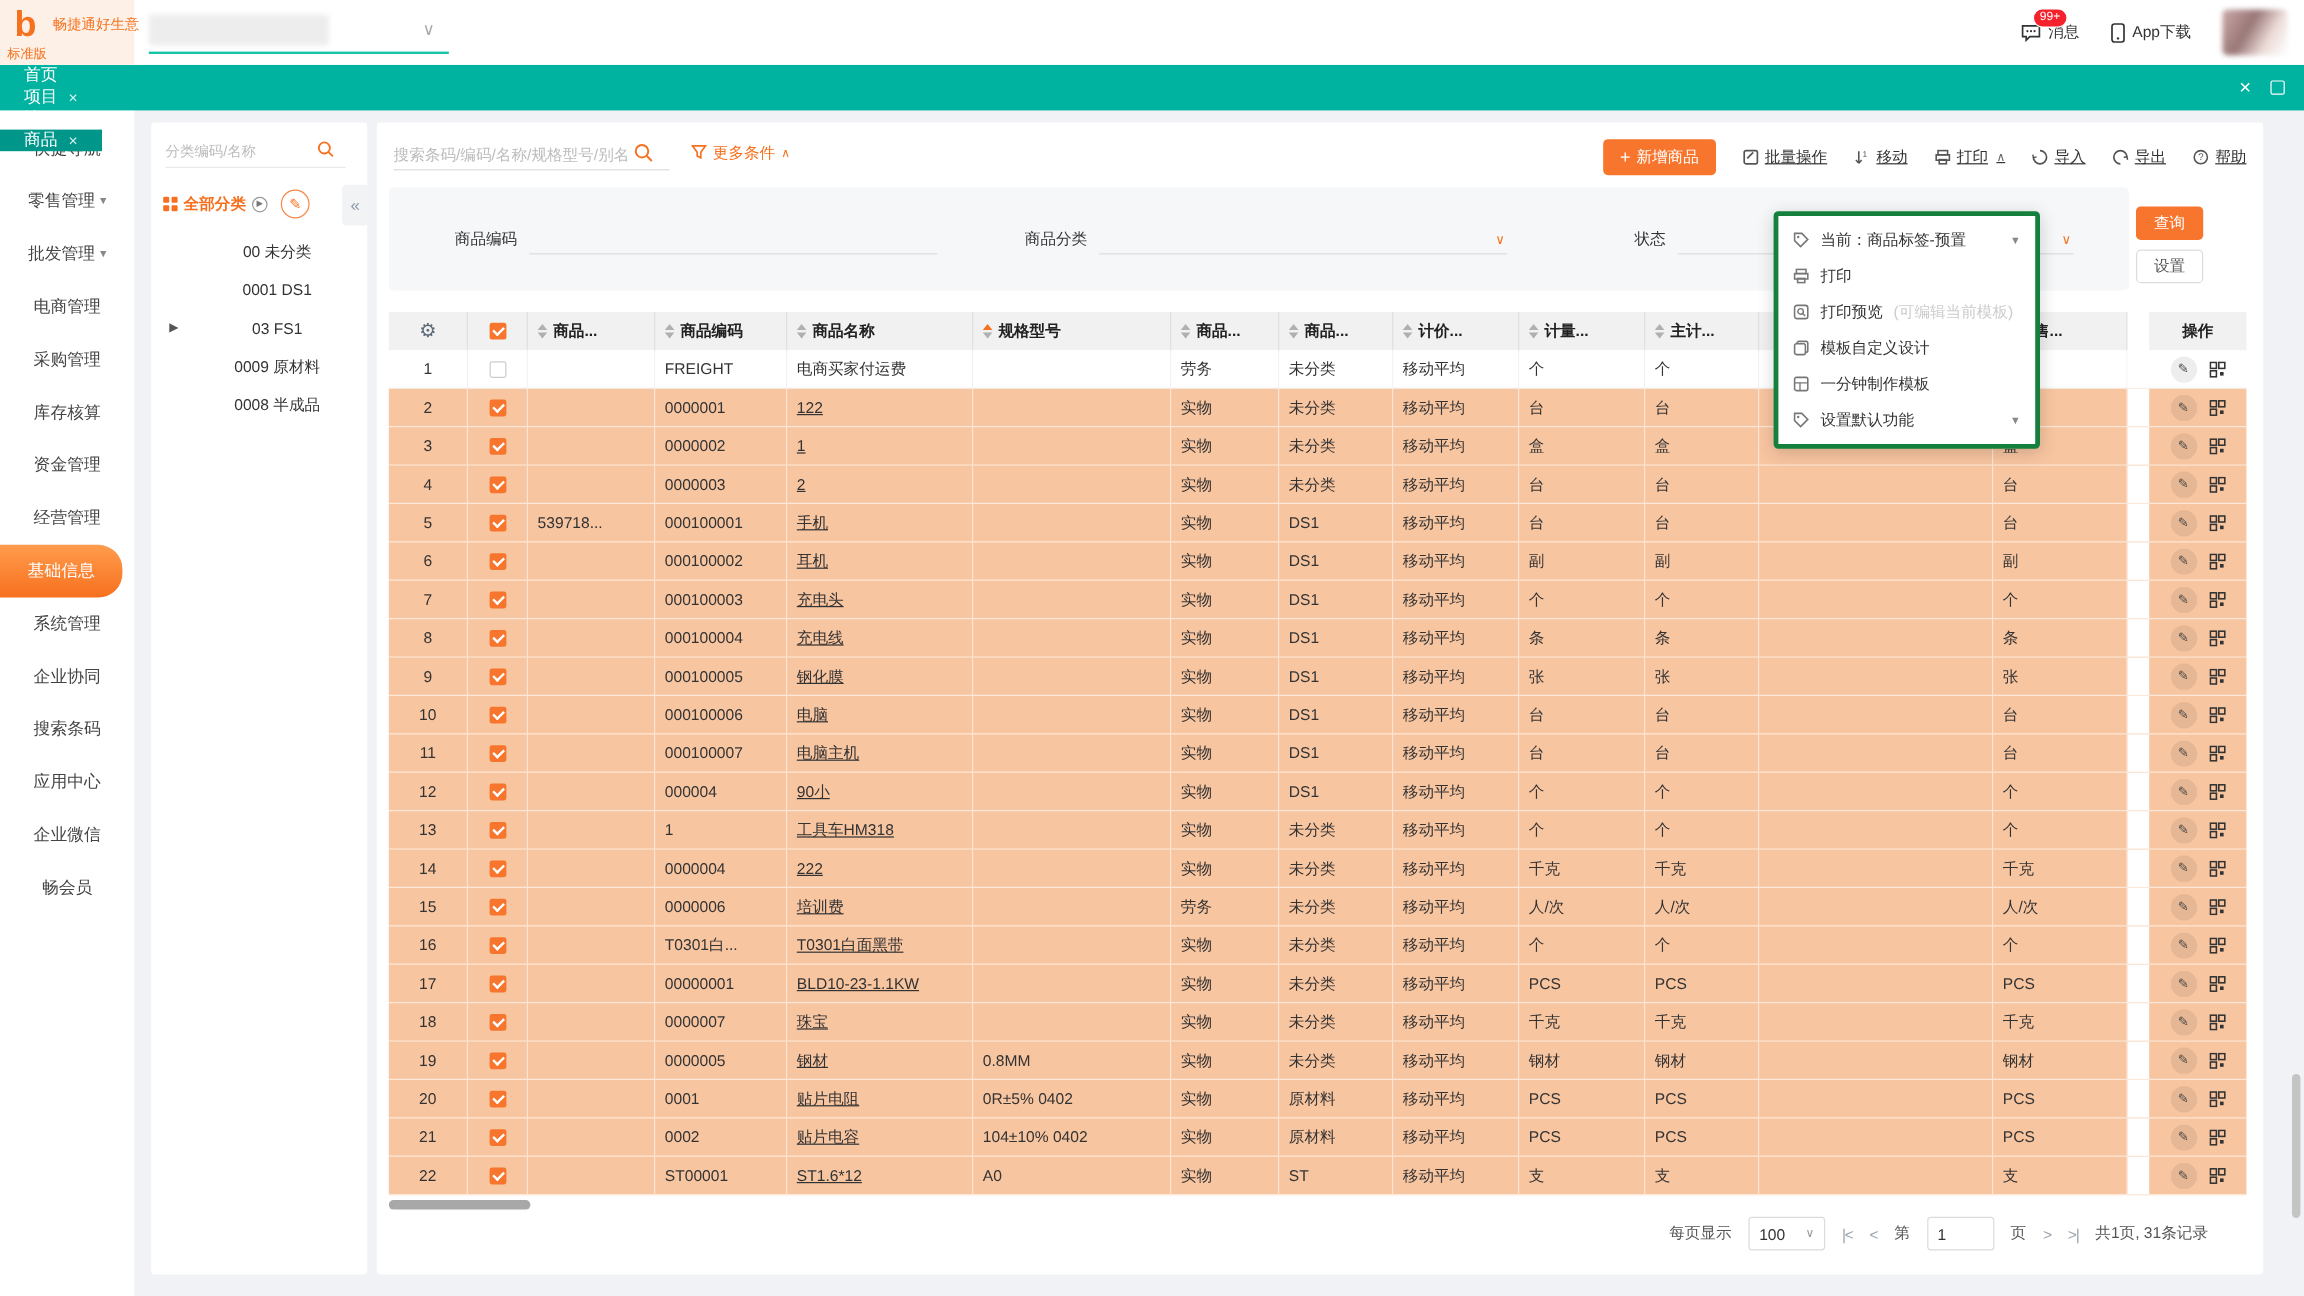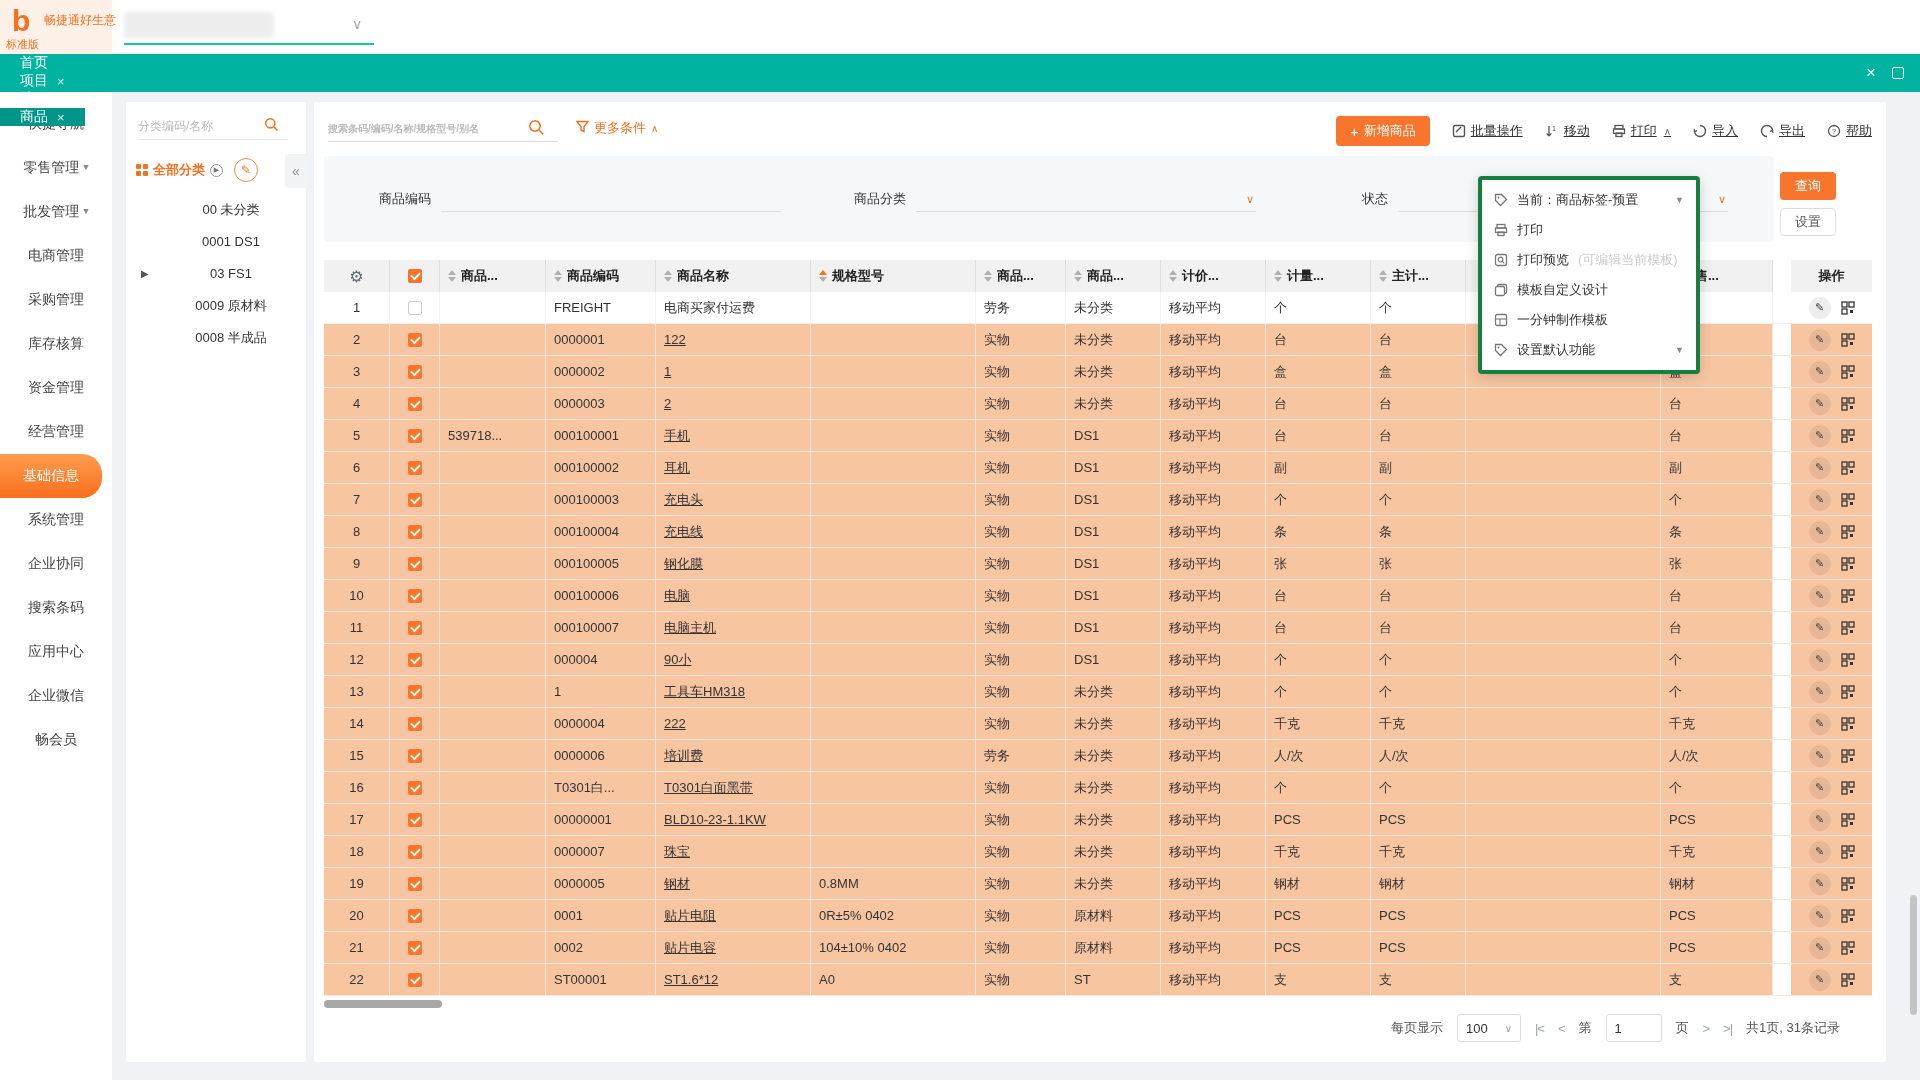--- a/index.html
+++ b/index.html
@@ -52,21 +52,21 @@
   .play-circle { width:13px; height:13px; border:1px solid #999; border-radius:50%; color:#777; font-size:7px; display:flex; align-items:center; justify-content:center; }
   .edit-circle { width:24px; height:24px; border:1px solid #f6894a; border-radius:50%; color:#f6711f; font-size:12px; display:flex; align-items:center; justify-content:center; margin-left:6px; }
   .collapse-pill { position:absolute; right:-1px; top:52px; width:22px; height:34px; background:#f2f3f5; border-radius:4px 0 0 4px; display:flex; align-items:center; justify-content:center; color:#8a97a8; font-size:14px; cursor:pointer; }
   .cat-list { position:absolute; left:0; top:92px; width:100%;text-align:center; }
   .cat-item { height:32px; line-height:32px; padding-left:30px; font-size:13px; color:#333; cursor:pointer; position:relative; }
   .cat-item .tree-caret { position:absolute; left:15px; color:#555; font-size:10px; }
 
   
   .toolbar { position:absolute; left:10px; top:10px; width:1552px; height:38px; }
   .tb-search { position:absolute; left:4px; top:4px; width:230px; border-bottom:1px solid #ddd; height:26px; display:flex; align-items:center; }
-  .tb-search input { border:none; outline:none; width:200px; font-size:10px; background:transparent; color:#4d7c0f;font-weight:bold; }
+  .tb-search input { border:none; outline:none; width:200px; font-size:13px; background:transparent; color:#4d7c0f; }
   .tb-search input::placeholder { color:#bcbcbc; }
   .more-cond { position:absolute; left:252px; top:7px; display:flex; align-items:center; gap:5px; color:#f6711f; font-size:13px; cursor:pointer; }
   .tb-actions { position:absolute; right:4px; top:0; display:flex; align-items:center; gap:22px; height:38px; }
   .add-btn { background:#f7752c; color:#fff; border:none; border-radius:4px; height:30px; padding:0 14px; font-size:13px; cursor:pointer; display:flex; align-items:center; gap:5px; }
   .action { display:flex; align-items:center; gap:5px; color:#333; font-size:13px; cursor:pointer;text-decoration:underline; }
   .action svg { display:block; }
   .caret-up { font-size:10px; color:#666; margin-left:2px; }
 
   
   .filter-panel { position:absolute; left:10px; top:54px; width:1450px; height:86px; background:#f6f7f9; border-radius:4px; }
@@ -142,20 +142,44 @@
 
   <div class="top-header">
     <div class="logo-block">
       <div class="logo-mark"><span>b</span><span class="diamond">◆</span></div>
       <div class="brand-text">畅捷通好生意</div>
       <div class="edition-text">标准版</div>
     </div>
     <div class="company-redacted"></div>
     <div class="company-underline"></div>
     <div class="company-caret">∨</div>
+    <div class="header-right">
+      <div class="hdr-item">
+        <span class="badge">99+</span>
+        <span class="pm-ic">
+            <svg width="17" height="15" viewBox="0 0 17 15">
+              <path d="M1.5 1.5h14v9h-8l-3 3v-3h-3z" fill="none" stroke="#333" stroke-width="1.4"></path>
+              <circle cx="5.5" cy="6" r=".9" fill="#333"></circle>
+              <circle cx="8.5" cy="6" r=".9" fill="#333"></circle>
+              <circle cx="11.5" cy="6" r=".9" fill="#333"></circle>
+            </svg>
+          </span>
+        <span>消息</span>
+      </div>
+      <div class="hdr-item">
+        <span class="pm-ic">
+            <svg width="12" height="17" viewBox="0 0 12 17">
+              <rect x="1" y="1" width="10" height="15" rx="2" fill="none" stroke="#333" stroke-width="1.4"></rect>
+              <circle cx="6" cy="13" r="1" fill="#333"></circle>
+            </svg>
+          </span>
+        <span>App下载</span>
+      </div>
+      <div class="avatar-redacted"></div>
+    </div>
   </div>
 
   <div class="tab-bar">
     <div id="tabs" style="display:flex;flex-direction:column;">
         <div class="tab">
           <span>首页</span>
         </div>
         <div class="tab">
           <span>项目</span>
           <span class="close">×</span>

